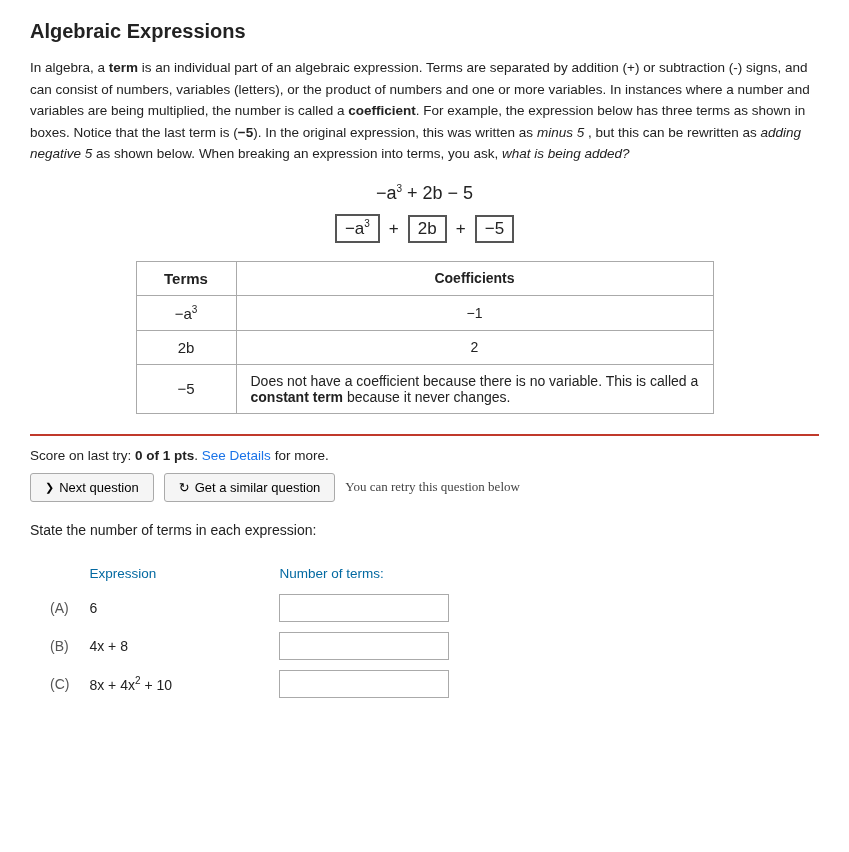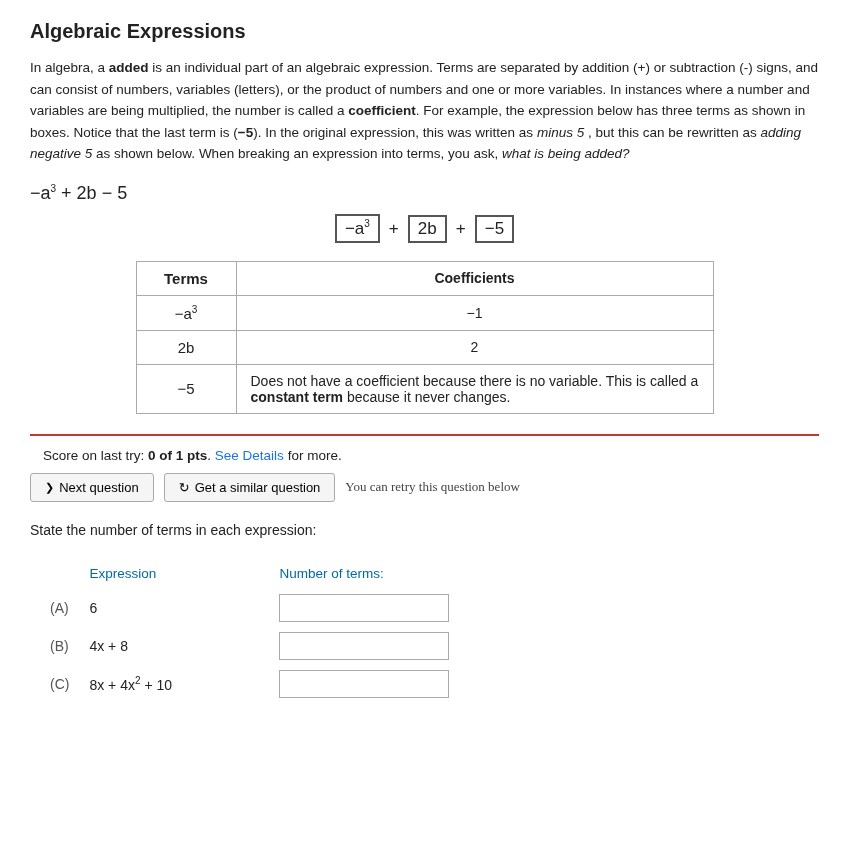--- a/index.html
+++ b/index.html
@@ -19,20 +19,21 @@
     }
     .intro-text {
       font-size: 13.5px;
       line-height: 1.6;
       margin-bottom: 18px;
       color: #222;
     }
     .intro-text b { font-weight: bold; }
     .intro-text i { font-style: italic; }
     .expression-center {
+      text-align: center;
       font-size: 18px;
       margin-bottom: 10px;
     }
     .boxed-expression {
       text-align: center;
       font-size: 18px;
       margin-bottom: 18px;
     }
     .box-term {
       display: inline-block;
@@ -72,21 +73,20 @@
     }
     sup { font-size: 10px; vertical-align: super; }
     .score-section {
       border-top: 2px solid #c0392b;
       padding-top: 12px;
       margin-bottom: 16px;
     }
     .score-text {
       font-size: 13.5px;
       margin-bottom: 10px;
-      margin-left: 13px;
     }
     .score-text b { font-weight: bold; }
     .score-text a { color: #1a73e8; text-decoration: none; }
     .btn-row {
       display: flex;
       align-items: center;
       gap: 10px;
       flex-wrap: wrap;
     }
     .btn {
@@ -149,21 +149,21 @@
     }
     .chevron { font-size: 11px; }
     .refresh-icon { font-size: 13px; }
   </style>
 </head>
 <body>
 
 <h1>Algebraic Expressions</h1>
 
 <p class="intro-text">
-  In algebra, a <b>added</b> is an individual part of an algebraic expression. Terms are separated by addition (+) or
+  In algebra, a <b>term</b> is an individual part of an algebraic expression. Terms are separated by addition (+) or
   subtraction (-) signs, and can consist of numbers, variables (letters), or the product of numbers and one or
   more variables. In instances where a number and variables are being multiplied, the number is called a
   <b>coefficient</b>. For example, the expression below has three terms as shown in boxes. Notice that the last
   term is (<b>−5</b>). In the original expression, this was written as <i>minus 5</i> , but this can be rewritten as <i>adding
   negative 5</i> as shown below. When breaking an expression into terms, you ask, <i>what is being added?</i>
 </p>
 
 <div class="expression-center">
   −a<sup>3</sup> + 2b − 5
 </div>

